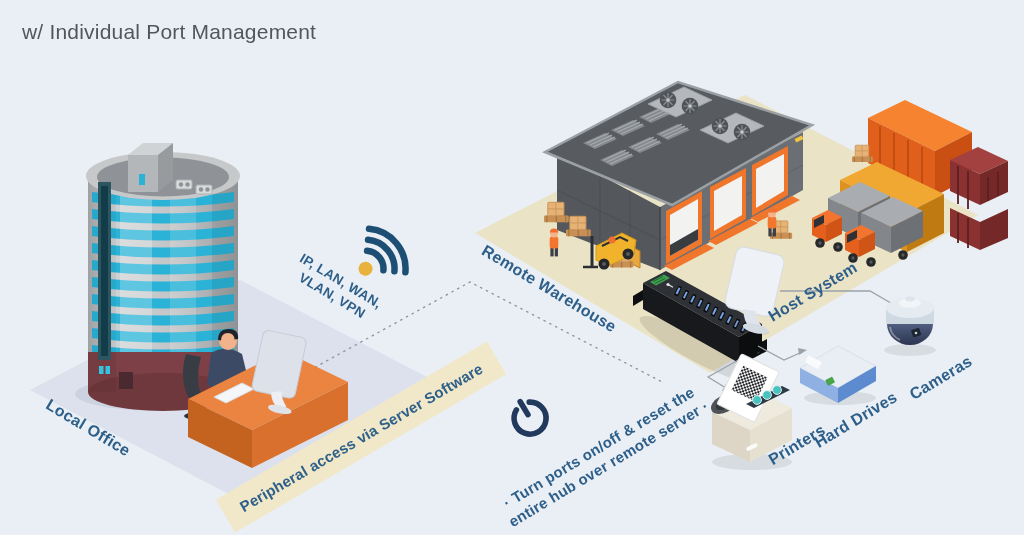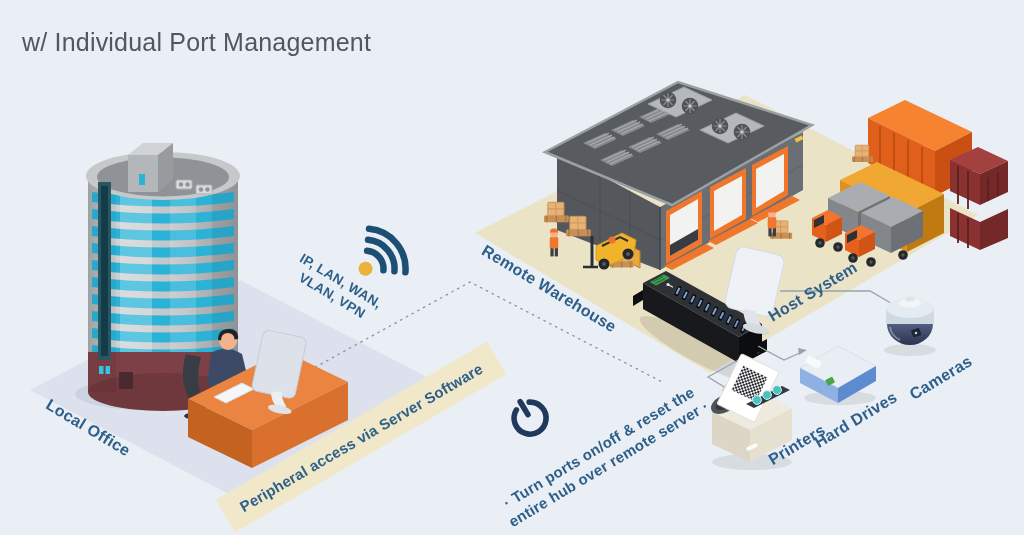--- a/index.html
+++ b/index.html
@@ -1,21 +1,21 @@
 <!DOCTYPE html>
 <html><head>
 <meta charset="utf-8">
 <style>
   html,body{margin:0;padding:0;background:#e9eff4;}
   .stage{position:relative;width:1024px;height:535px;overflow:hidden;
          font-family:"Liberation Sans",sans-serif;background:#e9eff4;}
   .stage svg.scene{position:absolute;left:0;top:0;}
   .hdr{position:absolute;left:22px;top:12px;}
   .title{font-size:32px;font-weight:bold;color:#1d4d71;letter-spacing:.2px;}
-  .subtitle{font-size:25px;font-weight:400;color:#51575d;margin-top:16px;letter-spacing:.2px;}
+  .subtitle{font-size:21px;font-weight:400;color:#51575d;margin-top:8px;letter-spacing:.2px;}
   .lbl{position:absolute;color:#2e5f8a;font-weight:600;font-size:16px;
        letter-spacing:.3px;white-space:nowrap;text-align:center;line-height:1.25;
        transform-origin:center;}
   .lbl.small{font-size:13.5px;}
   .lbl.note{font-size:15px;}
   .band{position:absolute;left:361px;top:437px;width:314px;height:38px;
         background:#f1e8ca;transform:translate(-50%,-50%) rotate(-30.3deg);
         display:flex;align-items:center;justify-content:center;}
   .band span{color:#2e6089;font-weight:600;font-size:15px;letter-spacing:.2px;white-space:nowrap;}
 </style>

